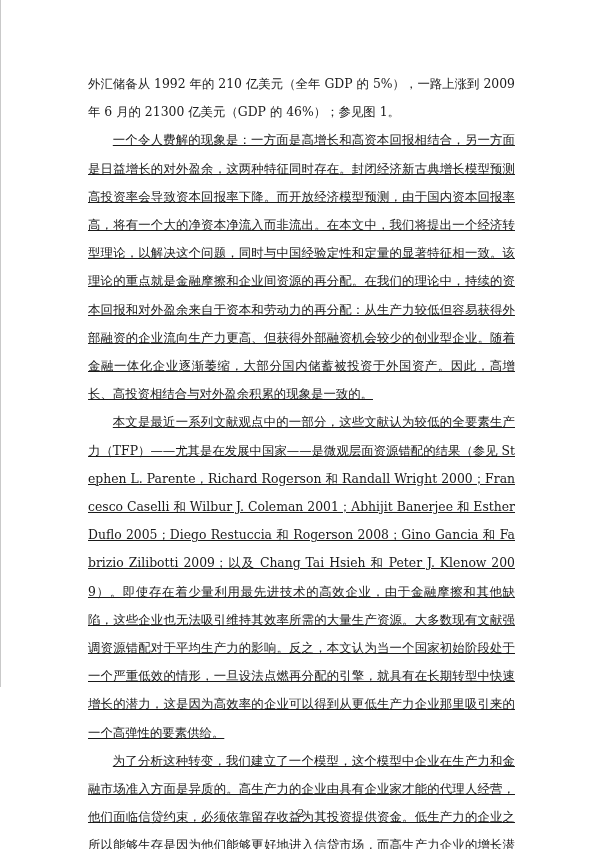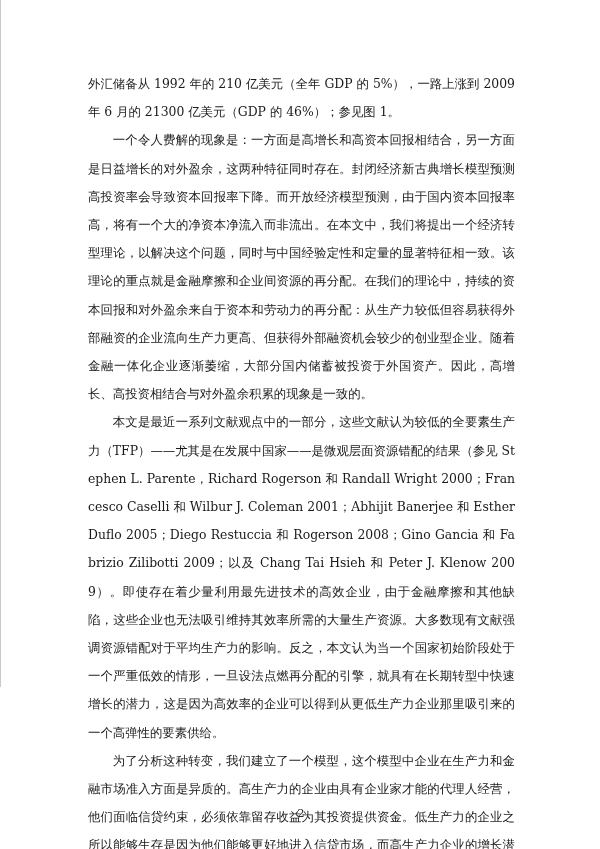--- a/index.html
+++ b/index.html
@@ -34,20 +34,21 @@
     font-size: 12.4px;
     line-height: 28.2px;
     text-align: justify;
     text-justify: inter-ideograph;
     letter-spacing: 0px;
     text-indent: 0;
     word-break: break-all;
   }
   p.indent {
     text-indent: 2em;
+    text-decoration: underline;
   }
   
   p.para:after {
     content: "";
     display: inline-block;
     width: 100%;
   }
   p.noafter:after {
     content: none;
   }

